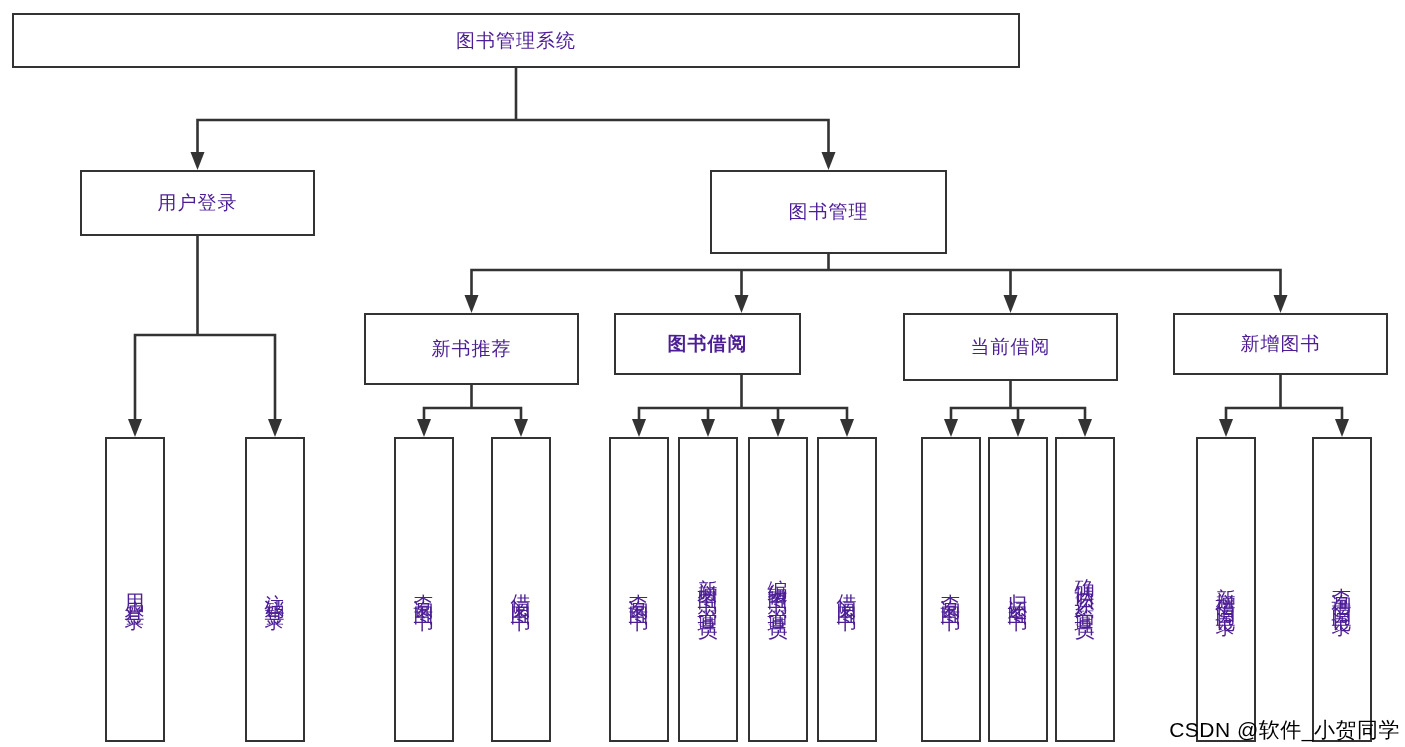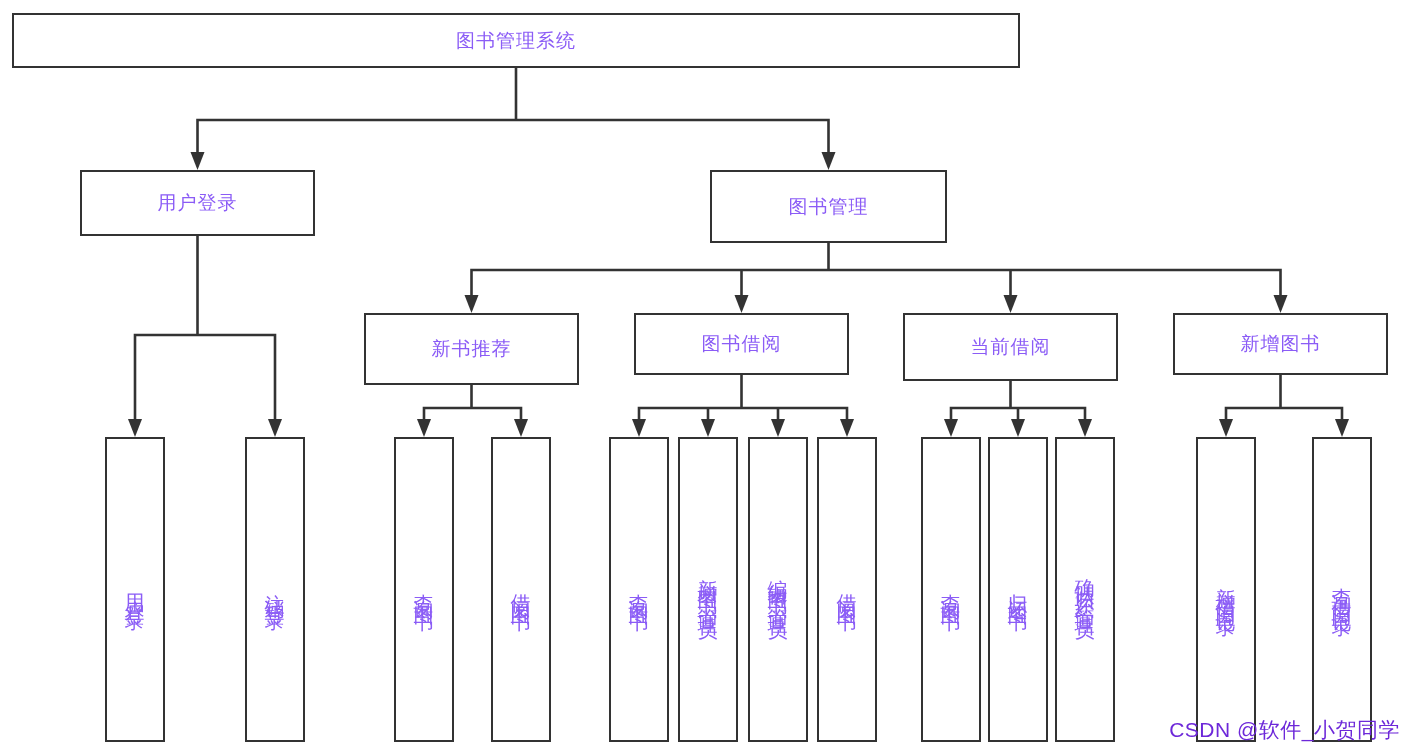--- a/index.html
+++ b/index.html
@@ -24,21 +24,21 @@
     border: 2.5px solid #333333;
     background: #ffffff;
     display: flex;
     align-items: center;
     justify-content: center;
     z-index: 2;
   }
   .node-label {
     font-size: 19px;
     letter-spacing: 1px;
-    color: #8b5cf6;
+    color: #4c1d95;
     white-space: nowrap;
   }
   .leaf {
     width: 60px;
     top: 437px;
     height: 305px;
   }
   .leaf .node-label {
     writing-mode: vertical-rl;
     text-orientation: mixed;
@@ -46,21 +46,21 @@
     letter-spacing: 6px;
     line-height: 1.0;
     white-space: nowrap;
   }
   .watermark {
     position: absolute;
     right: 5px;
     bottom: 3px;
     z-index: 5;
     font-size: 21px;
-    color: #6d28d9;
+    color: #000000;
     letter-spacing: 0.5px;
     white-space: nowrap;
   }
 </style>
 </head>
 <body>
 
 <div id="canvas">
 
   <svg id="wires" viewBox="0 0 1405 747" xmlns="http://www.w3.org/2000/svg">
@@ -103,28 +103,28 @@
     </g>
   </svg>
 
   <div class="node" style="left:12px; top:13px; width:1008px; height:55px;">
     <span class="node-label">图书管理系统</span>
   </div>
 
   <div class="node" style="left:80px; top:170px; width:235px; height:66px;">
     <span class="node-label">用户登录</span>
   </div>
-  <div class="node" style="left:710px; top:170px; width:237px; height:73px;">
+  <div class="node" style="left:710px; top:170px; width:237px; height:84px;">
     <span class="node-label">图书管理</span>
   </div>
 
   <div class="node" style="left:364px; top:313px; width:215px; height:72px;">
     <span class="node-label">新书推荐</span>
   </div>
-  <div class="node" style="left:634px; top:313px; width:215px; height:62px;">
+  <div class="node" style="left:614px; top:313px; width:187px; height:62px;font-weight:bold;">
     <span class="node-label">图书借阅</span>
   </div>
   <div class="node" style="left:903px; top:313px; width:215px; height:68px;">
     <span class="node-label">当前借阅</span>
   </div>
   <div class="node" style="left:1173px; top:313px; width:215px; height:62px;">
     <span class="node-label">新增图书</span>
   </div>
 
   <div class="node leaf" style="left:105px;">

